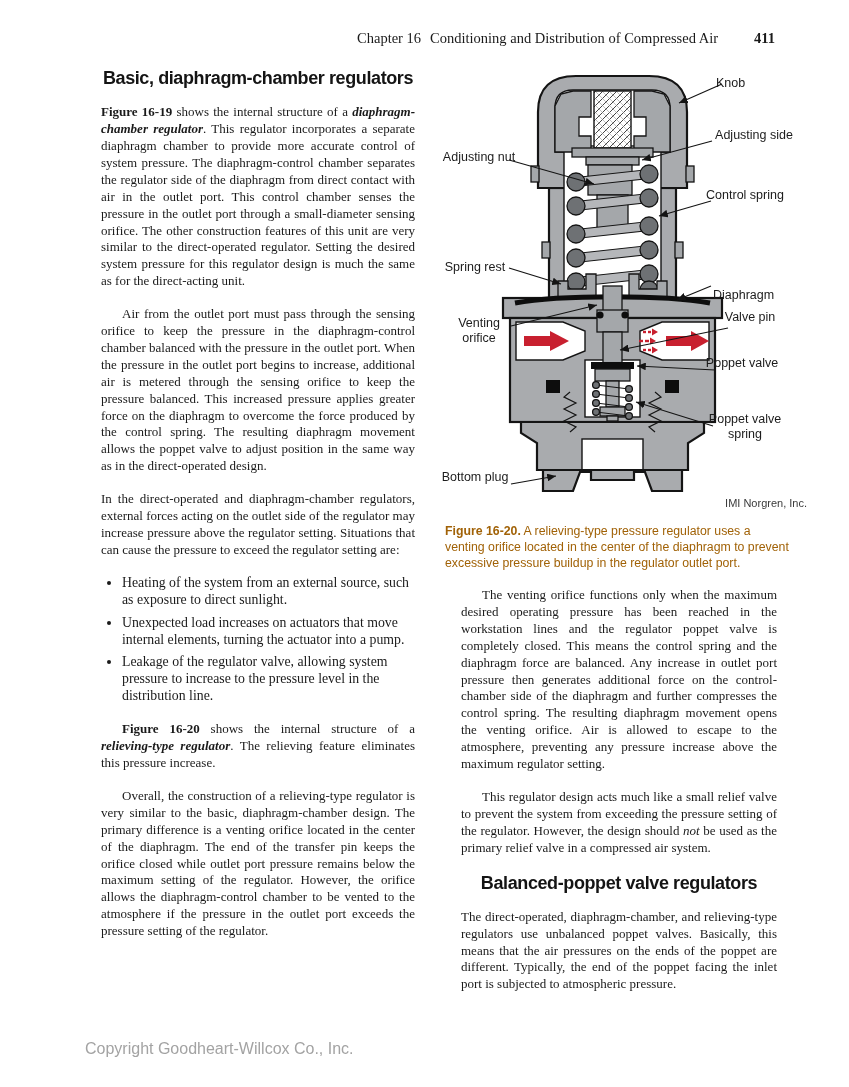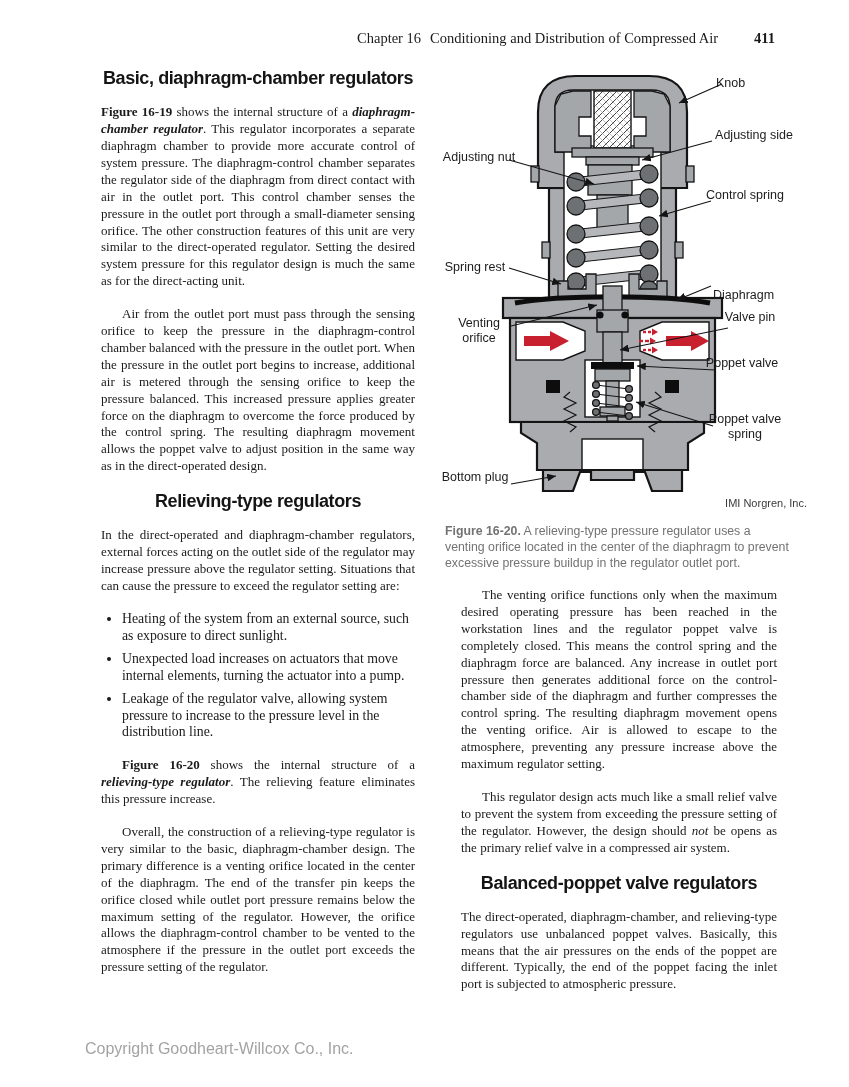--- a/index.html
+++ b/index.html
@@ -21,21 +21,21 @@
   ul.blist{margin:6px 8px 3px 0;padding-left:37px;list-style:disc outside;}
   ul.blist li{font-size:13.8px;line-height:16.9px;text-align:left;margin-bottom:6px;}
   
   .figure{position:relative;width:400px;height:455px;}
   .fl{position:absolute;font-family:"Liberation Sans",sans-serif;font-size:12.5px;
         line-height:1.18;color:#1c1c1c;text-align:center;}
   .fl.la{text-align:left;}
   .credit{position:absolute;left:266px;top:437px;width:96px;text-align:right;
         font-family:"Liberation Sans",sans-serif;font-size:11px;color:#3a3a3a;}
   .caption{font-family:"Liberation Sans",sans-serif;font-size:12.3px;line-height:16px;
-        margin-top:8px;text-align:left;color:#737373;}
+        margin-top:8px;text-align:left;color:#a16207;}
   .caption b{font-weight:bold;}
   .after-fig{margin-top:13px;}
   
   .mg{fill:#a9abae;stroke:#141414;stroke-width:2.2;}
   .mg2{fill:#a4a7aa;stroke:#141414;stroke-width:1.3;}
   .wh{fill:#ffffff;stroke:#141414;stroke-width:1.4;}
   .bb{fill:#b5b7ba;stroke:#141414;stroke-width:1.1;}
   .dk{fill:#6e7174;stroke:#141414;stroke-width:1.3;}
   .thr{fill:none;stroke:#141414;stroke-width:1.2;}
   .ldr line{stroke:#141414;stroke-width:1.1;}
@@ -53,21 +53,20 @@
   <div class="page-header">
     <span class="chap">Chapter 16</span>
     <span class="ttl">Conditioning and Distribution of Compressed Air</span>
     <span class="pn">411</span>
   </div>
 
   <div class="col-left">
     <h2 class="sec">Basic, diaphragm-chamber regulators</h2>
     <p class="bp"><b>Figure 16-19</b><span> shows the internal structure of a </span><b><i>diaphragm-chamber regulator</i></b><span>. This regulator incorporates a separate diaphragm chamber to provide more accurate control of system pressure. The diaphragm-control chamber separates the regulator side of the diaphragm from direct contact with air in the outlet port. This control chamber senses the pressure in the outlet port through a small-diameter sensing orifice. The other construction features of this unit are very similar to the direct-operated regulator. Setting the desired system pressure for this regulator design is much the same as for the direct-acting unit.</span></p>
     <p class="bp ind">Air from the outlet port must pass through the sensing orifice to keep the pressure in the diaphragm-control chamber balanced with the pressure in the outlet port. When the pressure in the outlet port begins to increase, additional air is metered through the sensing orifice to keep the pressure balanced. This increased pressure applies greater force on the diaphragm to overcome the force produced by the control spring. The resulting diaphragm movement allows the poppet valve to adjust position in the same way as in the direct-operated design.</p>
-    <h2 class="sec mt">Relieving-type regulators</h2>
     <p class="bp">In the direct-operated and diaphragm-chamber regulators, external forces acting on the outlet side of the regulator may increase pressure above the regulator setting. Situations that can cause the pressure to exceed the regulator setting are:</p>
     <ul class="blist">
       <li>Heating of the system from an external source, such as exposure to direct sunlight.</li>
       <li>Unexpected load increases on actuators that move internal elements, turning the actuator into a pump.</li>
       <li>Leakage of the regulator valve, allowing system pressure to increase to the pressure level in the distribution line.</li>
     </ul>
     <p class="bp ind"><b>Figure 16-20</b><span> shows the internal structure of a </span><b><i>relieving-type regulator</i></b><span>. The relieving feature eliminates this pressure increase.</span></p>
     <p class="bp ind">Overall, the construction of a relieving-type regulator is very similar to the basic, diaphragm-chamber design. The primary difference is a venting orifice located in the center of the diaphragm. The end of the transfer pin keeps the orifice closed while outlet port pressure remains below the maximum setting of the regulator. However, the orifice allows the diaphragm-control chamber to be vented to the atmosphere if the pressure in the outlet port exceeds the pressure setting of the regulator.</p>
   </div>
 
@@ -233,20 +232,20 @@
       <div class="fl" style="left:265px;top:250px;width:80px;">Valve pin</div>
       <div class="fl" style="left:257px;top:296px;width:80px;">Poppet valve</div>
       <div class="fl" style="left:260px;top:352px;width:80px;">Poppet valve spring</div>
       <div class="fl" style="left:-5px;top:410px;width:70px;">Bottom plug</div>
       <div class="credit">IMI Norgren, Inc.</div>
     </div>
 
     <p class="caption"><b>Figure 16-20.</b><span> A relieving-type pressure regulator uses a venting orifice located in the center of the diaphragm to prevent excessive pressure buildup in the regulator outlet port.</span></p>
 
     <p class="bp ind after-fig">The venting orifice functions only when the maximum desired operating pressure has been reached in the workstation lines and the regulator poppet valve is completely closed. This means the control spring and the diaphragm force are balanced. Any increase in outlet port pressure then generates additional force on the control-chamber side of the diaphragm and further compresses the control spring. The resulting diaphragm movement opens the venting orifice. Air is allowed to escape to the atmosphere, preventing any pressure increase above the maximum regulator setting.</p>
-    <p class="bp ind"><span>This regulator design acts much like a small relief valve to prevent the system from exceeding the pressure setting of the regulator. However, the design should </span><i>not</i><span> be opens as the primary relief valve in a compressed air system.</span></p>
+    <p class="bp ind"><span>This regulator design acts much like a small relief valve to prevent the system from exceeding the pressure setting of the regulator. However, the design should </span><i>not</i><span> be used as the primary relief valve in a compressed air system.</span></p>
     <h2 class="sec mt">Balanced-poppet valve regulators</h2>
     <p class="bp">The direct-operated, diaphragm-chamber, and relieving-type regulators use unbalanced poppet valves. Basically, this means that the air pressures on the ends of the poppet are different. Typically, the end of the poppet facing the inlet port is subjected to atmospheric pressure.</p>
   </div>
 
   <div class="page-footer">Copyright Goodheart-Willcox Co., Inc.</div>
 
 </div>
 
 </body></html>

